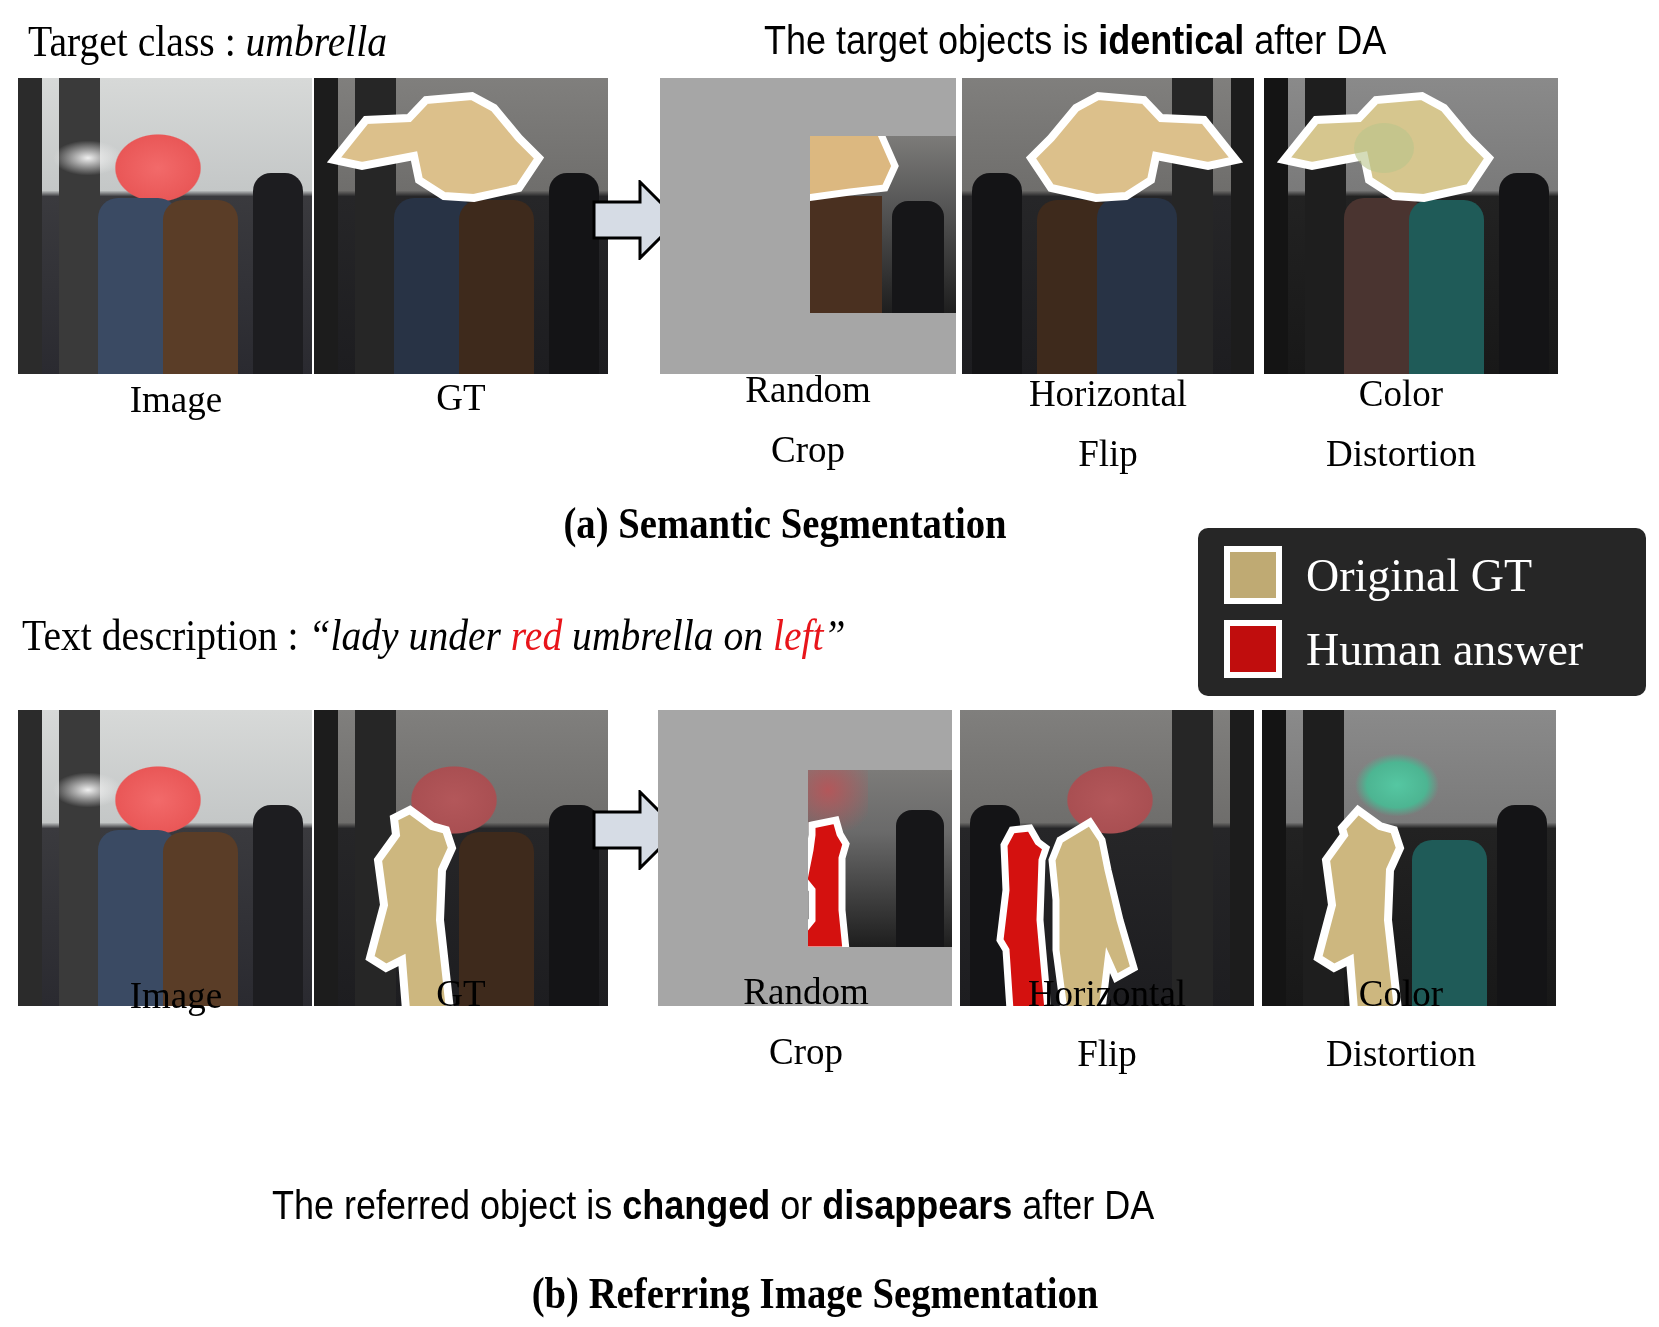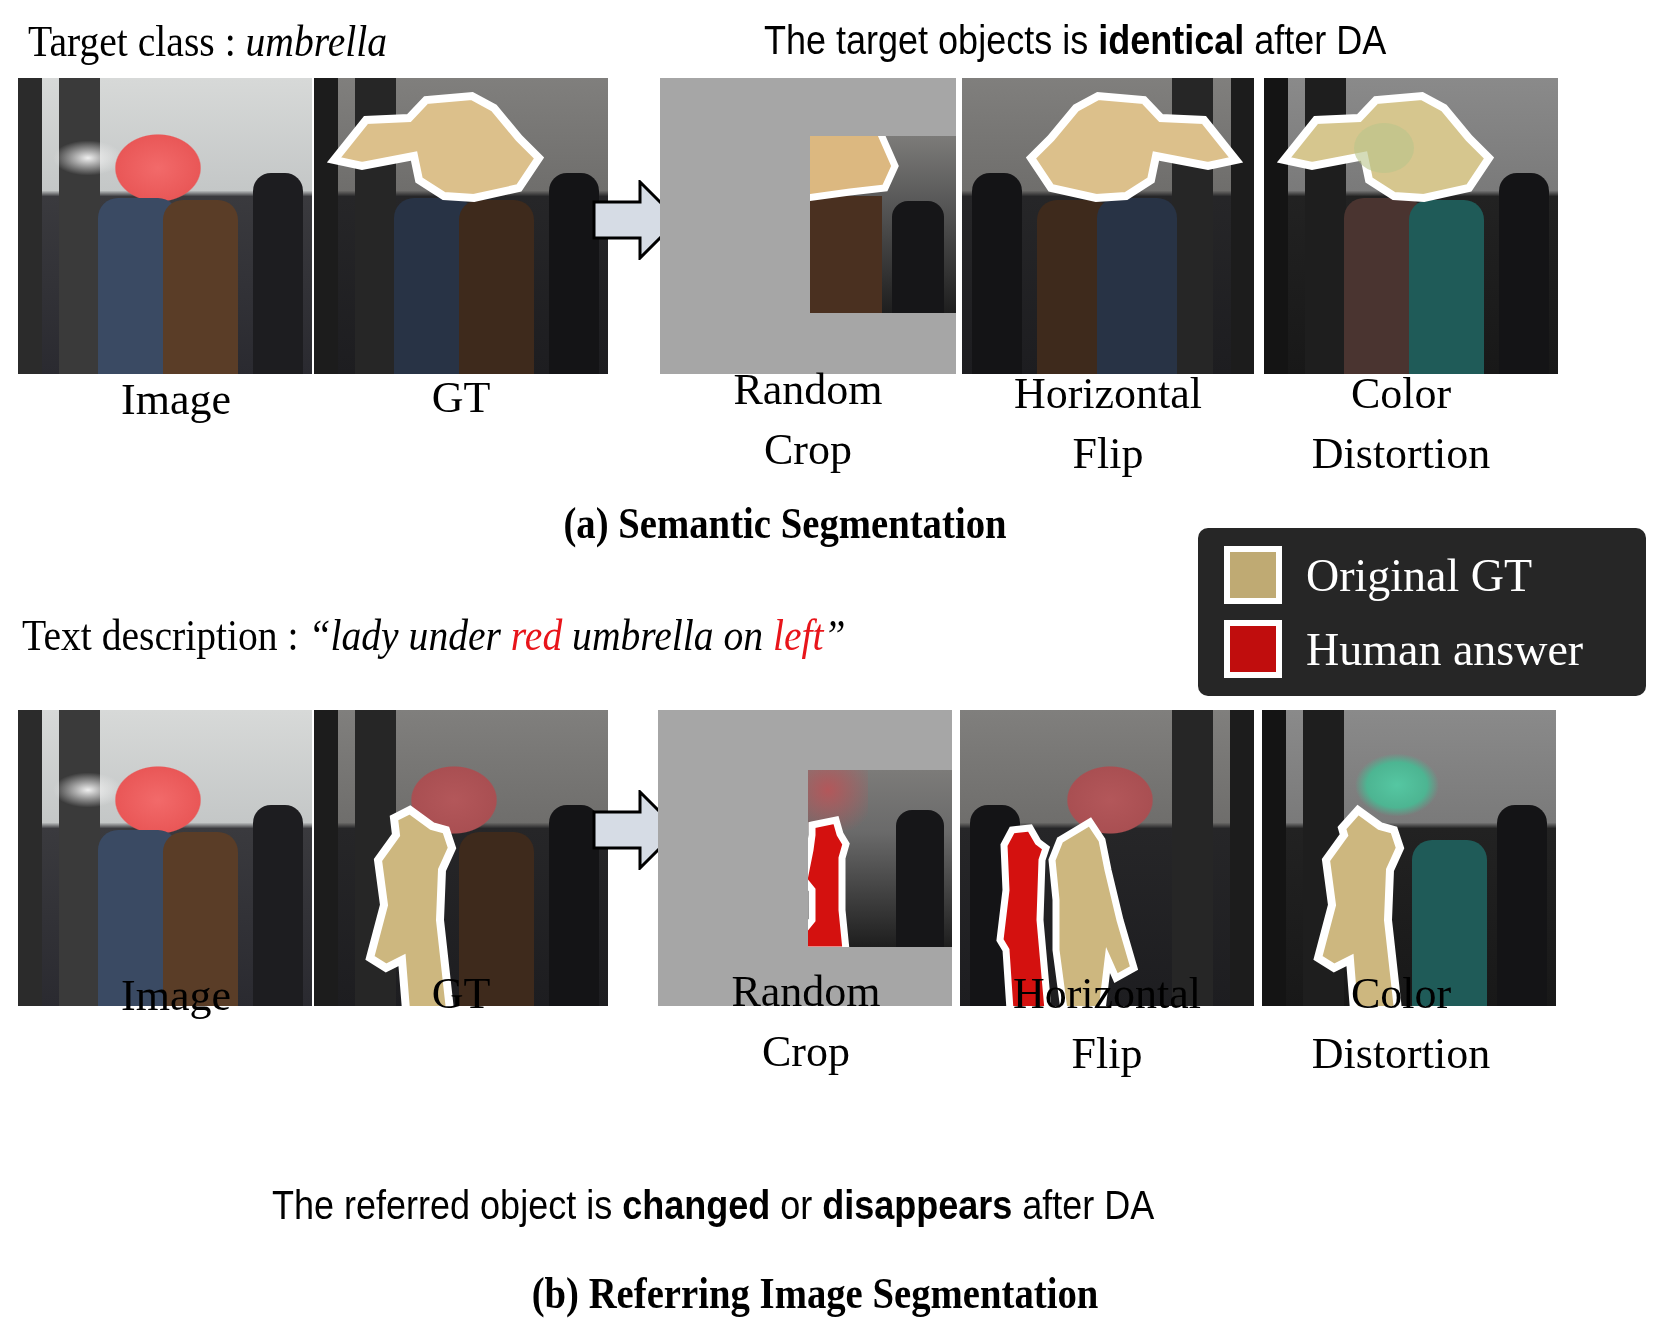--- a/index.html
+++ b/index.html
@@ -7,21 +7,21 @@
   .abs{position:absolute;}
   .serif{font-family:"Liberation Serif",serif;}
   .sans{font-family:"Liberation Sans",sans-serif;}
   .top-label{font-size:44px;line-height:1;white-space:nowrap;transform:scaleX(0.9);transform-origin:left center;}
   .ital{font-style:italic;}
   .red{color:#e8141a;}
   .sans-note{font-size:40px;line-height:1;white-space:nowrap;transform:scaleX(0.9);transform-origin:left center;}
   .caption-bold{font-size:44px;font-weight:bold;white-space:nowrap;text-align:center;transform:scaleX(0.88);}
   .panel{position:absolute;overflow:hidden;}
   .photo{position:absolute;inset:0;}
-  .panel-label{position:absolute;font-size:44px;line-height:60px;text-align:center;white-space:nowrap;}
+  .panel-label{position:absolute;font-size:37px;line-height:60px;text-align:center;white-space:nowrap;}
   svg{position:absolute;left:0;top:0;}
   .legend{position:absolute;left:1198px;top:528px;width:448px;height:168px;background:#262626;border-radius:10px;}
   .legend-row{position:absolute;left:26px;display:flex;align-items:center;}
   .swatch{width:46px;height:46px;border:6px solid #ffffff;box-sizing:content-box;}
   .legend-text{color:#ffffff;font-size:46px;margin-left:24px;white-space:nowrap;font-family:"Liberation Serif",serif;}
 </style>
 </head>
 <body>
 
 <div class="abs top-label serif" style="left:28px;top:20px;">

